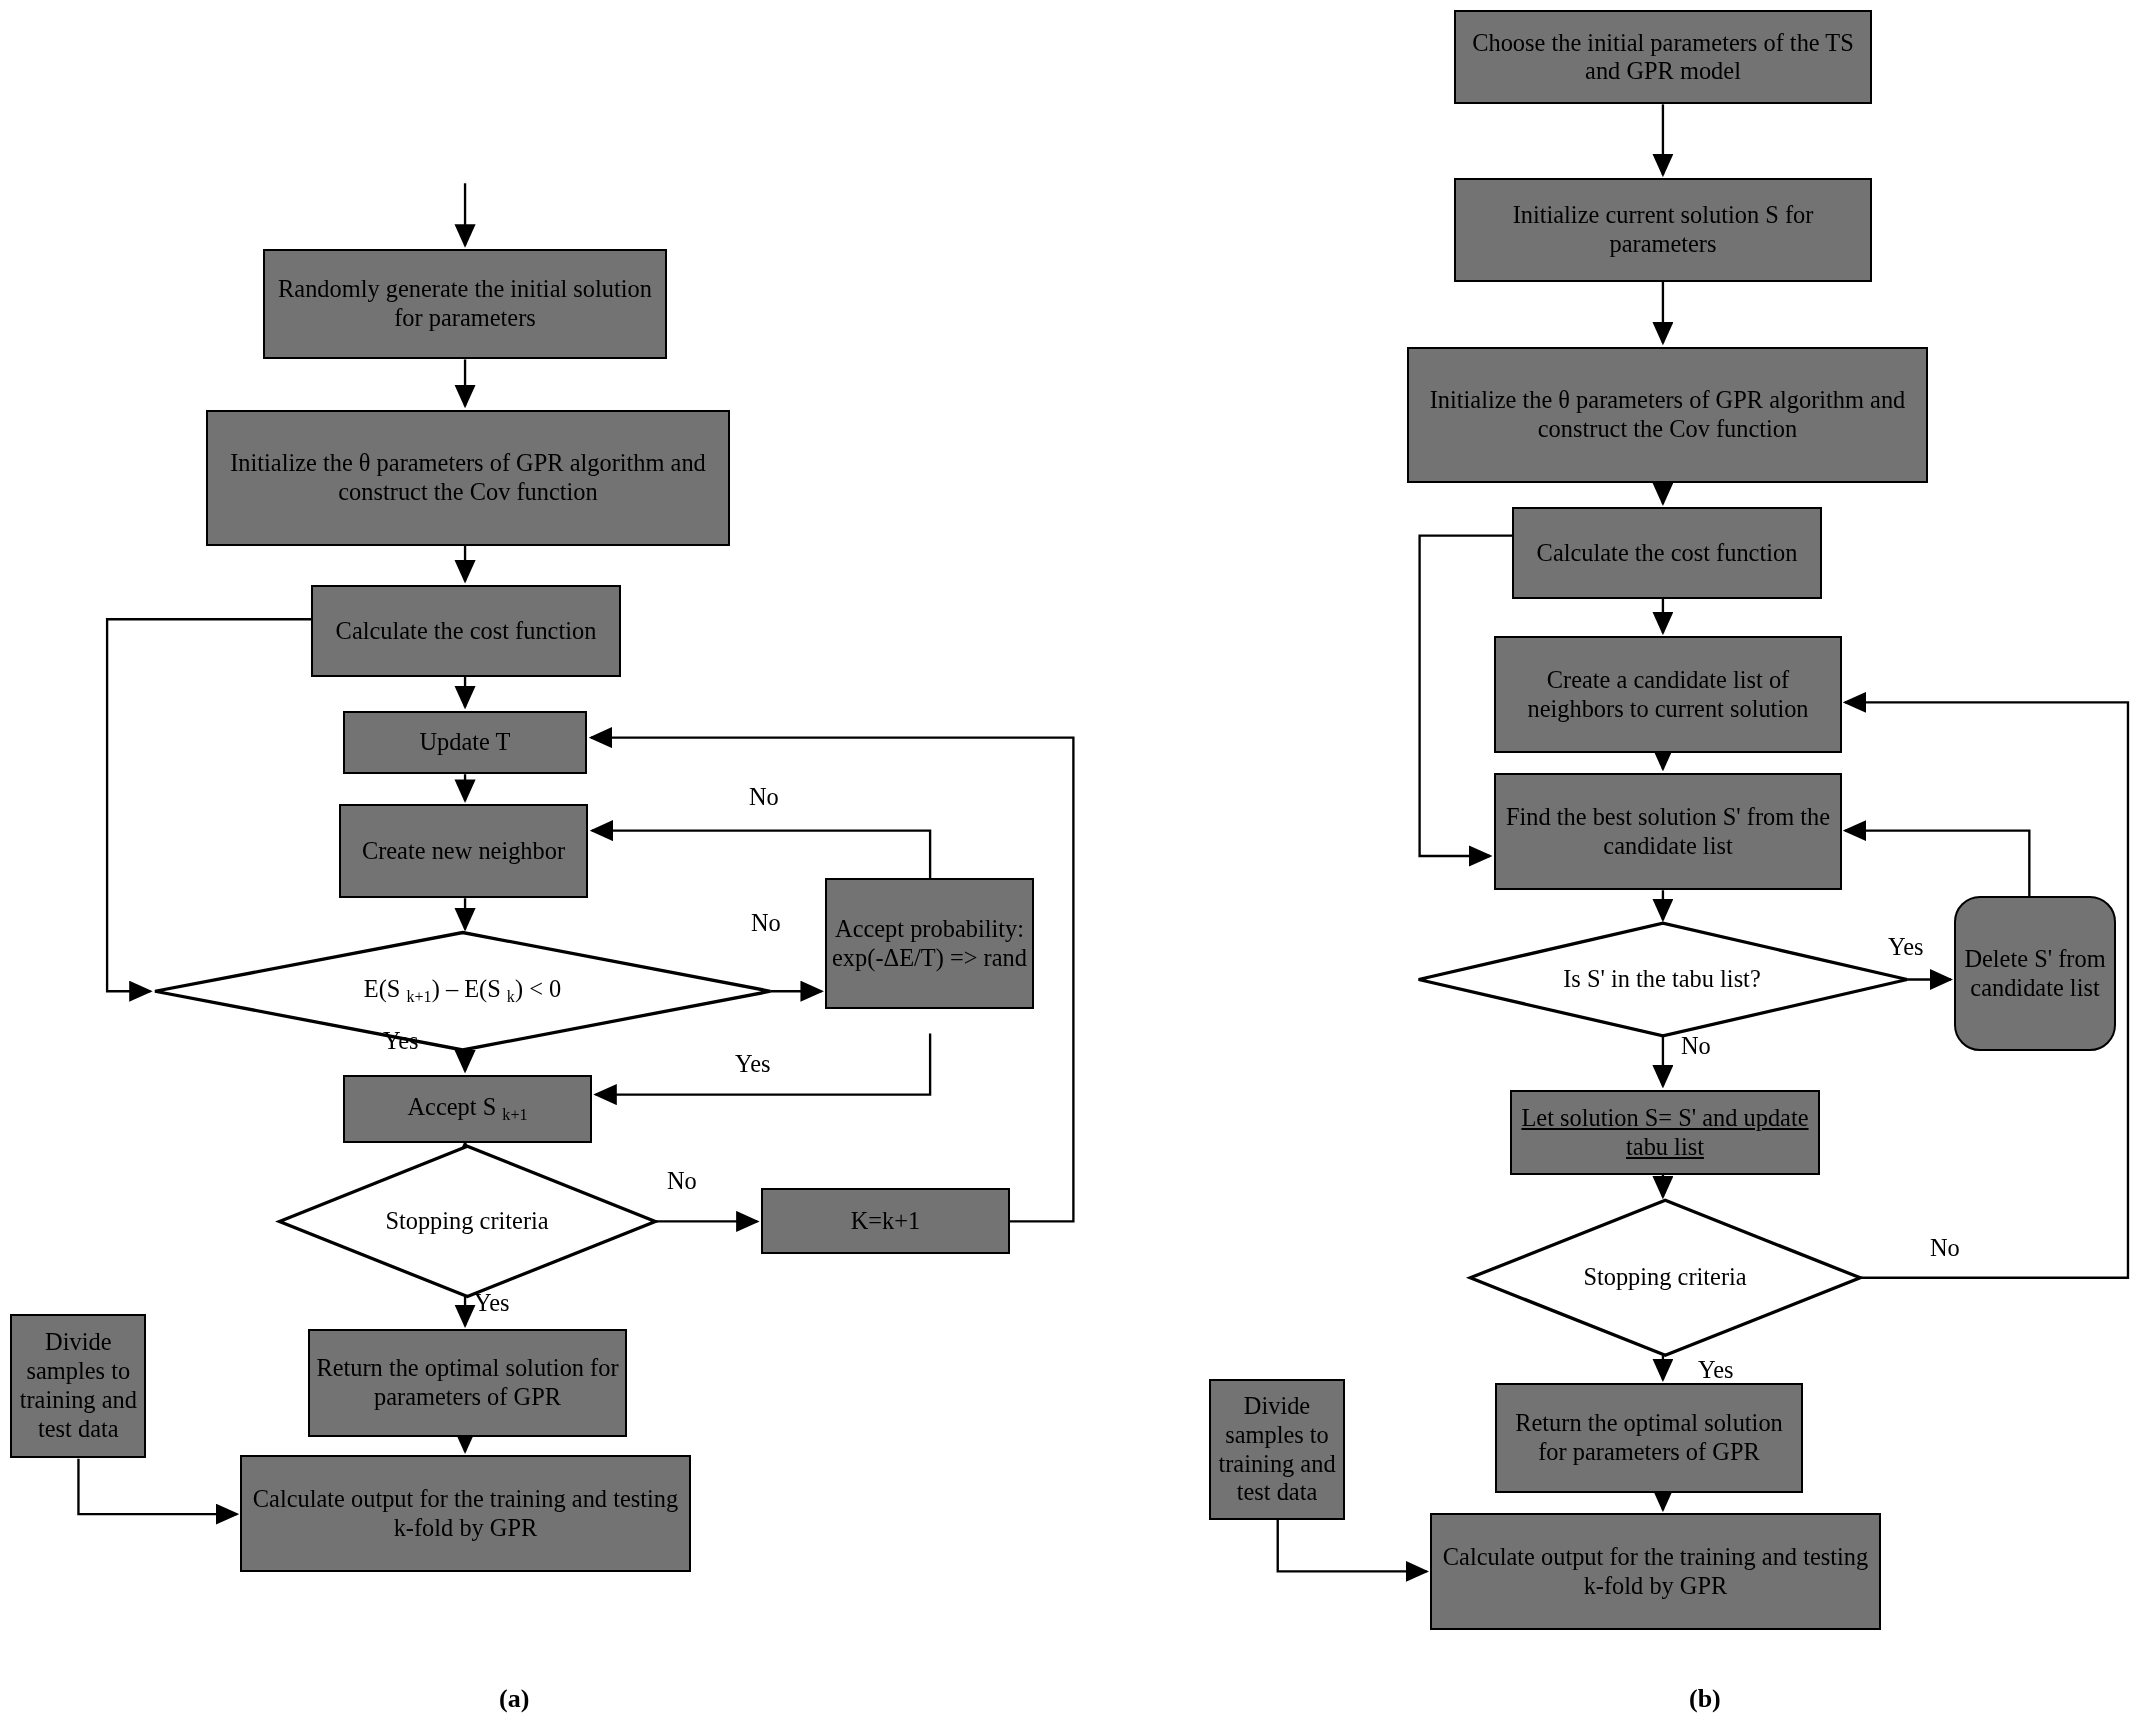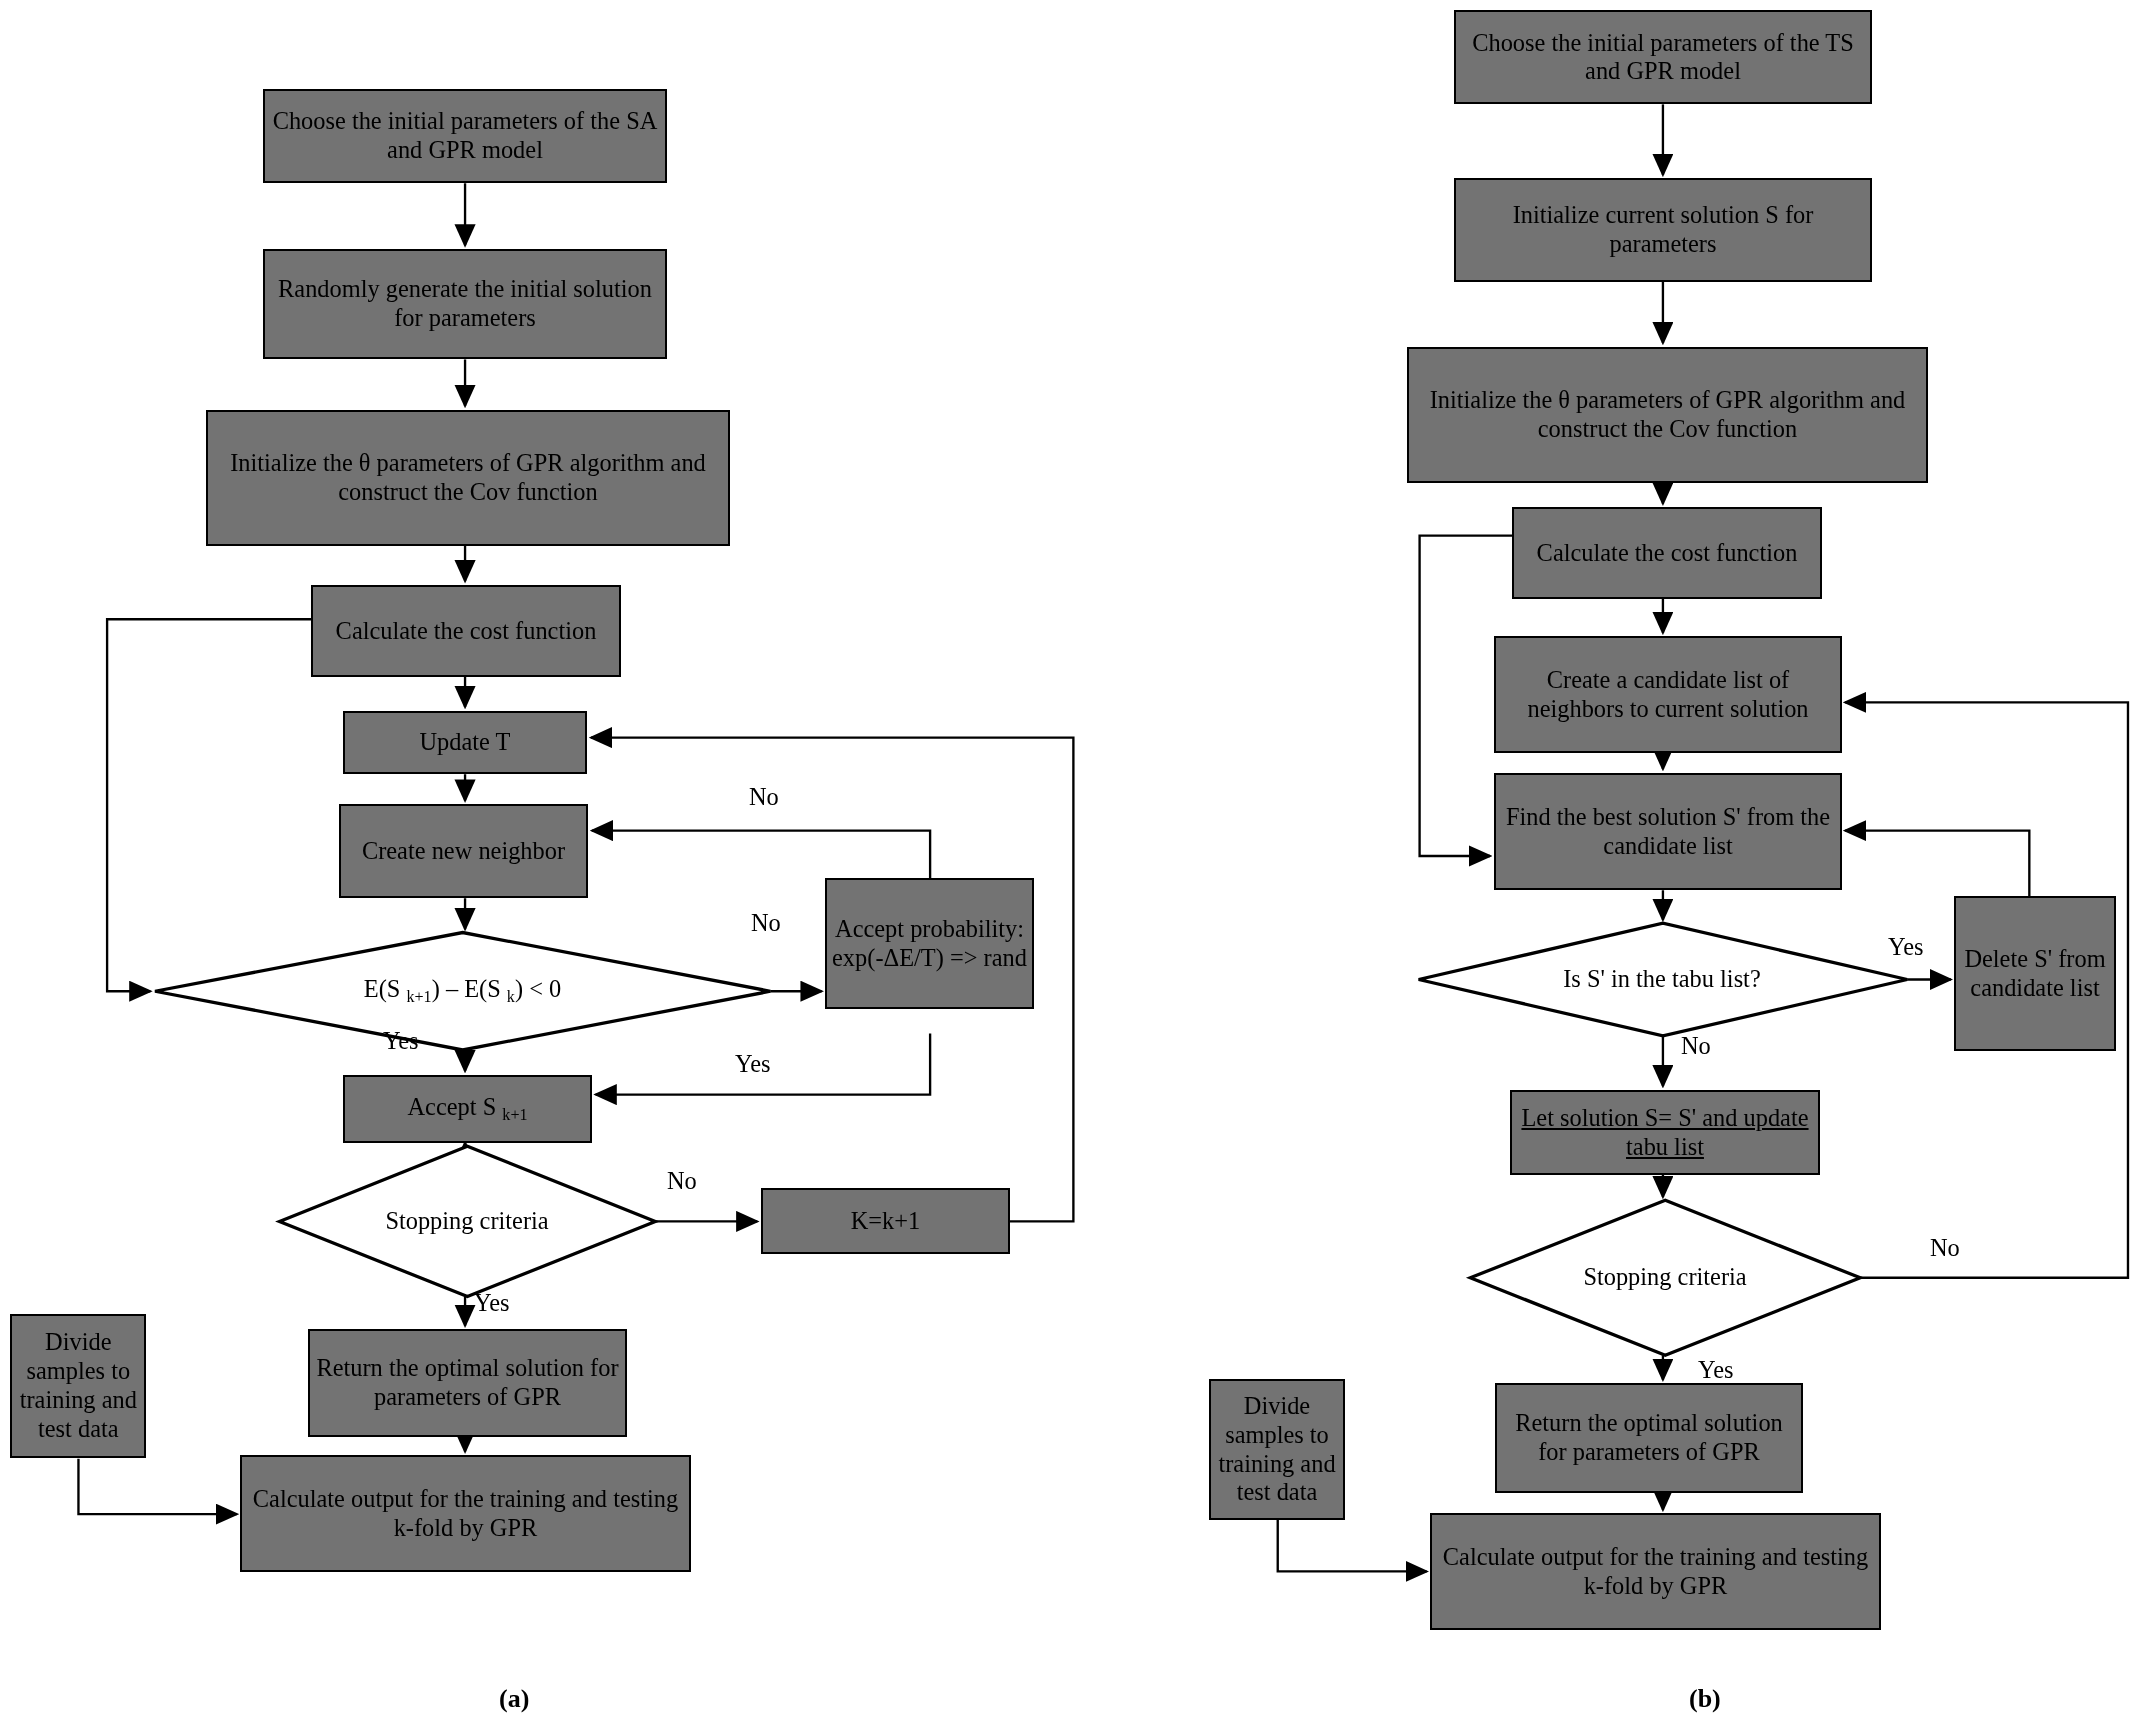--- a/index.html
+++ b/index.html
@@ -82,23 +82,20 @@
 
   <svg class="layer" viewBox="0 0 4579 3691" width="2151" height="1734">
     <g stroke="#000" stroke-width="7" fill="#fff">
       <polygon points="330,2110 985,1985 1640,2110 985,2235"></polygon>
       <polygon points="595,2600 995,2440 1395,2600 995,2760"></polygon>
       <polygon points="3020,2085 3540,1965 4060,2085 3540,2205"></polygon>
       <polygon points="3130,2720 3545,2555 3960,2720 3545,2885"></polygon>
     </g>
   </svg>
 
-  <div class="node" style="left:263px;top:89px;width:404px;height:94px;">
-    <span>Choose the initial parameters of the SA and GPR model</span>
-  </div>
   <div class="node" style="left:263px;top:249px;width:404px;height:110px;">
     <span>Randomly generate the initial solution  for parameters</span>
   </div>
   <div class="node" style="left:206px;top:410px;width:524px;height:136px;">
     <span>Initialize the θ parameters of GPR algorithm and construct the Cov function</span>
   </div>
   <div class="node" style="left:311px;top:585px;width:310px;height:92px;">
     <span>Calculate the cost function</span>
   </div>
   <div class="node" style="left:343px;top:711px;width:244px;height:63px;">
@@ -153,21 +150,21 @@
   </div>
   <div class="node" style="left:1494px;top:636px;width:348px;height:117px;">
     <span>Create a candidate list of neighbors to current solution</span>
   </div>
   <div class="node" style="left:1494px;top:773px;width:348px;height:117px;">
     <span>Find the best solution S' from the candidate list</span>
   </div>
   <div class="dmd" style="left:1418px;top:923px;width:488px;height:113px;">
     <span class="txt">Is S' in the tabu list?</span>
   </div>
-  <div class="node" style="left:1954px;top:896px;width:162px;height:155px;">
+  <div class="node" style="left:1954px;top:896px;width:162px;height:155px;border-radius:26px;">
     <span>Delete S' from candidate list</span>
   </div>
   <div class="node" style="left:1510px;top:1090px;width:310px;height:85px;text-decoration:underline;">
     <span>Let solution S= S' and update tabu list</span>
   </div>
   <div class="dmd" style="left:1470px;top:1200px;width:390px;height:155px;">
     <span class="txt">Stopping criteria</span>
   </div>
   <div class="node" style="left:1495px;top:1383px;width:308px;height:110px;">
     <span>Return the optimal solution for parameters of GPR</span>

